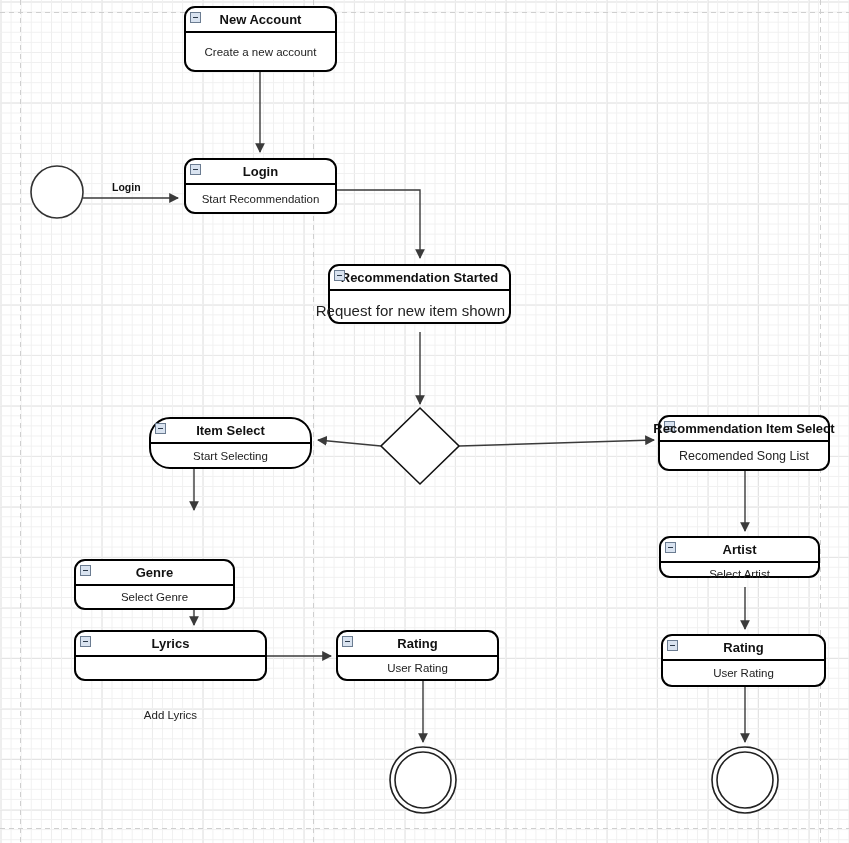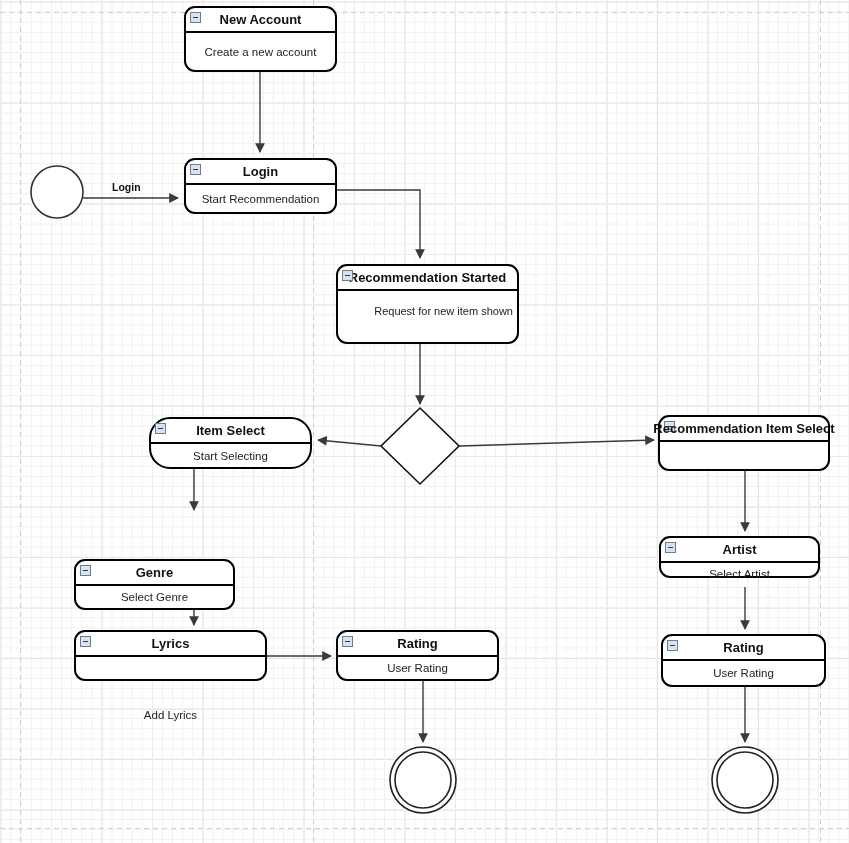--- a/index.html
+++ b/index.html
@@ -156,45 +156,48 @@
   <div class="node" style="left:184px;top:158px;width:153px;height:56px;">
     <div class="hdr">
       <span class="collapse-icon"></span>
       <span>Login</span>
     </div>
     <div class="body" style="height:27px;justify-content:center;">
       <span>Start Recommendation</span>
     </div>
   </div>
 
-  <div class="node" style="left:336px;top:264px;width:183px;height:80px;">
+  <div class="node" style="left:328px;top:264px;width:183px;height:60px;">
     <div class="hdr">
       <span class="collapse-icon"></span>
       <span>Recommendation Started</span>
     </div>
-    <div class="body rightish" style="height:39px;font-size:11px;">
+    <div class="body rightish" style="height:39px;font-size:15px;">
       <span>Request for new item shown</span>
     </div>
   </div>
 
   <div class="node" style="left:149px;top:417px;width:163px;height:52px;border-radius:21px;">
     <div class="hdr">
       <span class="collapse-icon"></span>
       <span>Item Select</span>
     </div>
     <div class="body" style="height:23px;">
       <span>Start Selecting</span>
     </div>
   </div>
 
   <div class="node" style="left:658px;top:415px;width:172px;height:56px;">
     <div class="hdr">
       <span class="collapse-icon"></span>
       <span class="ovf-title">Recommendation Item Select</span>
     </div>
+    <div class="body" style="height:27px;font-size:12.5px;">
+      <span>Recomended Song List</span>
+    </div>
   </div>
 
   <div class="node" style="left:74px;top:515px;width:161px;height:51px;margin-top:44px;">
     <div class="hdr">
       <span class="collapse-icon"></span>
       <span>Genre</span>
     </div>
     <div class="body" style="height:22px;">
       <span>Select Genre</span>
     </div>

